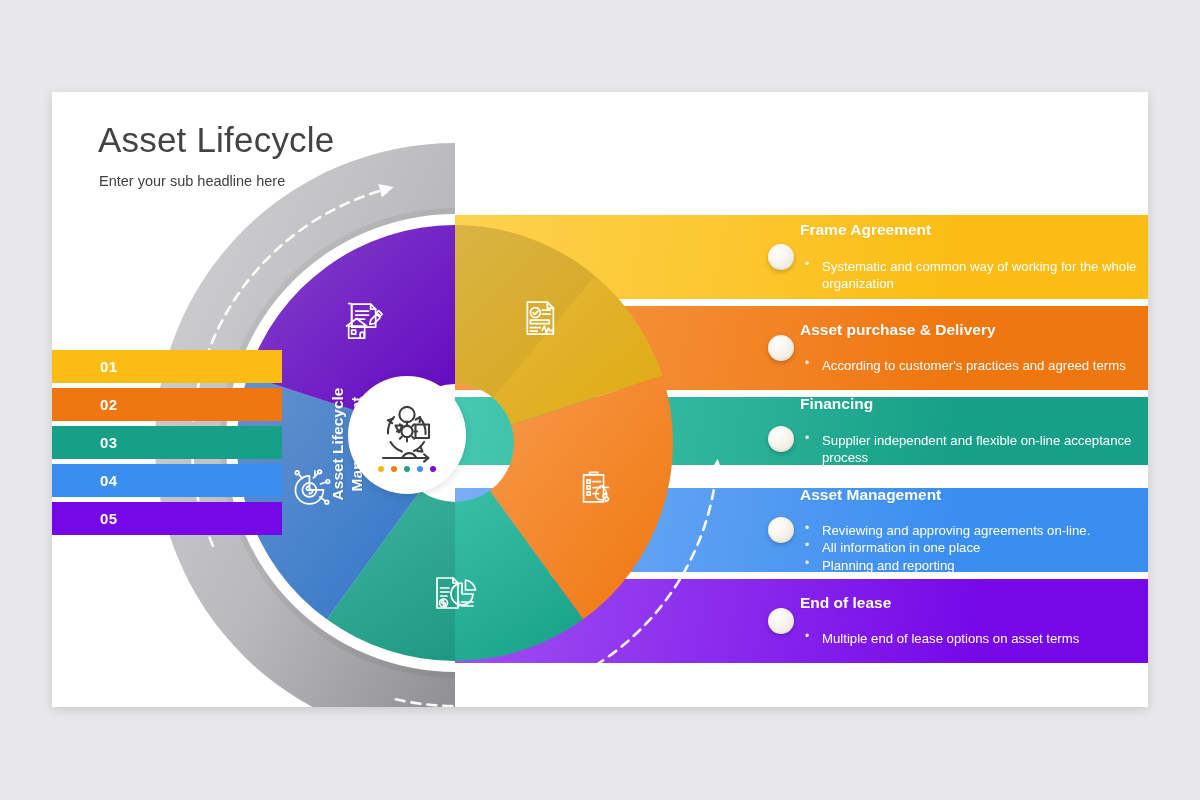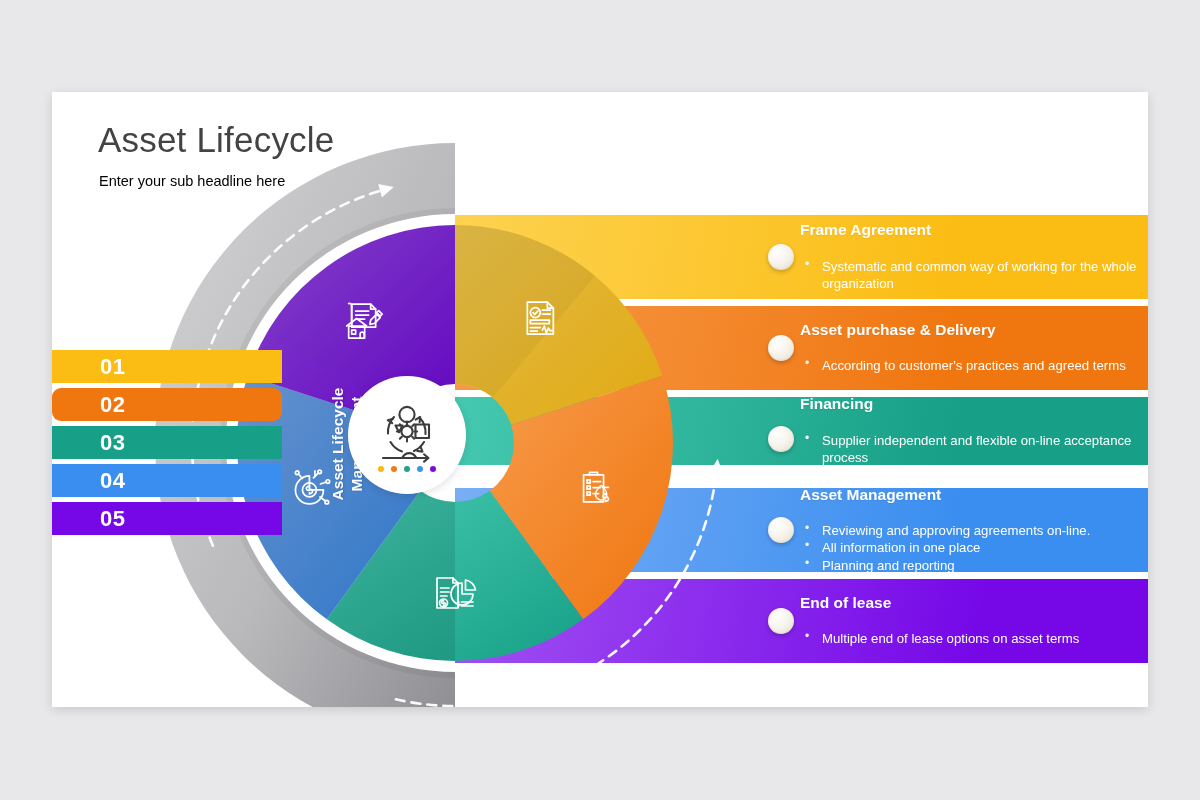--- a/index.html
+++ b/index.html
@@ -20,27 +20,27 @@
   }
 
   
   .page-title{
     position:absolute;left:46px;top:28px;
     font-size:35px;font-weight:400;color:#434343;letter-spacing:.2px;
     white-space:nowrap;
   }
   .page-sub{
     position:absolute;left:47px;top:81px;
-    font-size:14.5px;font-weight:400;color:#000000;white-space:nowrap;
+    font-size:14.5px;font-weight:400;color:#404040;white-space:nowrap;
   }
 
   
   .numbar{
     position:absolute;left:0;width:230px;height:33px;
-    color:#fff;font-size:22px;font-weight:700;
+    color:#fff;font-size:15px;font-weight:700;
     display:flex;align-items:center;
   }
   .numbar span{margin-left:48px;letter-spacing:.5px;}
 
   
   .cbar{
     position:absolute;left:403px;width:693px;
     color:#fff;overflow:hidden;
   }
   .cbar .ctext{
@@ -269,21 +269,21 @@
       <path d="M26 20 l6 -6 3.5 3.5 -6 6 -4.3 .8 z"></path>
       <path d="M32 12.5 l2 -2 3.5 3.5 -2 2 z"></path>
     </g>
         </g>
       </svg>
 
     <div id="number-bars">
         <div class="numbar" style="top: 258px; background: linear-gradient(90deg, rgb(251, 189, 20) 0%, rgb(251, 189, 20) 100%);">
           <span>01</span>
         </div>
-        <div class="numbar" style="top: 296px; background: linear-gradient(90deg, rgb(240, 118, 15) 0%, rgb(240, 118, 15) 100%); border-radius: 9px;">
+        <div class="numbar" style="top: 296px; background: linear-gradient(90deg, rgb(240, 118, 15) 0%, rgb(240, 118, 15) 100%);">
           <span>02</span>
         </div>
         <div class="numbar" style="top: 334px; background: linear-gradient(90deg, rgb(23, 160, 135) 0%, rgb(23, 160, 135) 100%);">
           <span>03</span>
         </div>
         <div class="numbar" style="top: 372px; background: linear-gradient(90deg, rgb(58, 142, 240) 0%, rgb(58, 142, 240) 100%);">
           <span>04</span>
         </div>
         <div class="numbar" style="top: 410px; background: linear-gradient(90deg, rgb(118, 8, 232) 0%, rgb(118, 8, 232) 100%);">
           <span>05</span>

